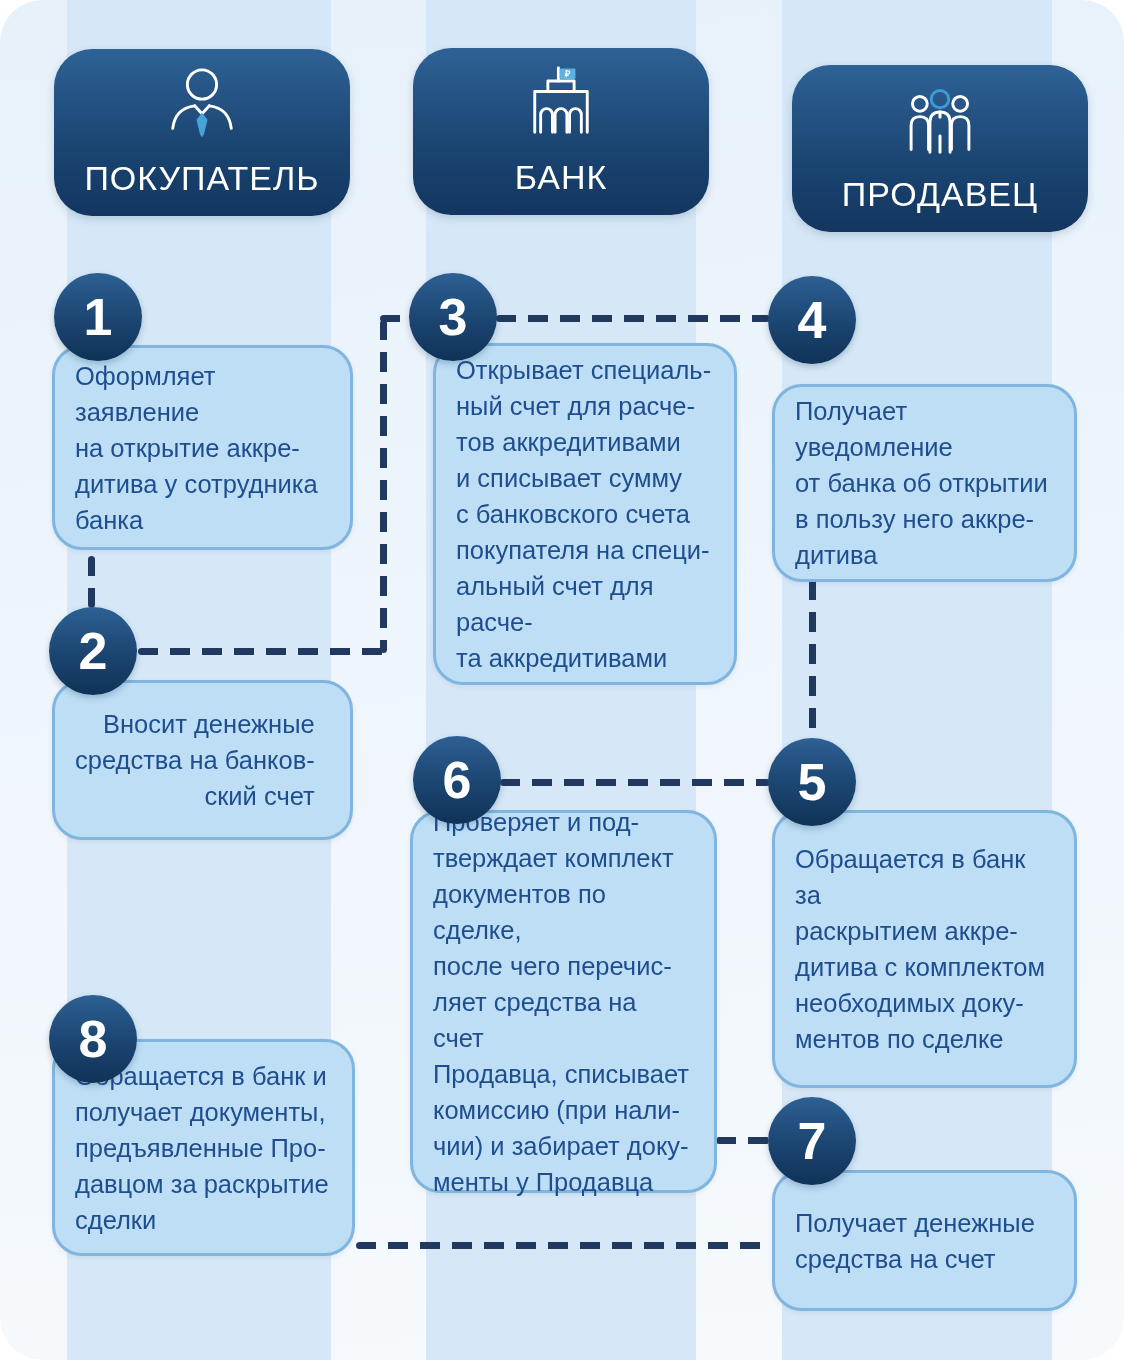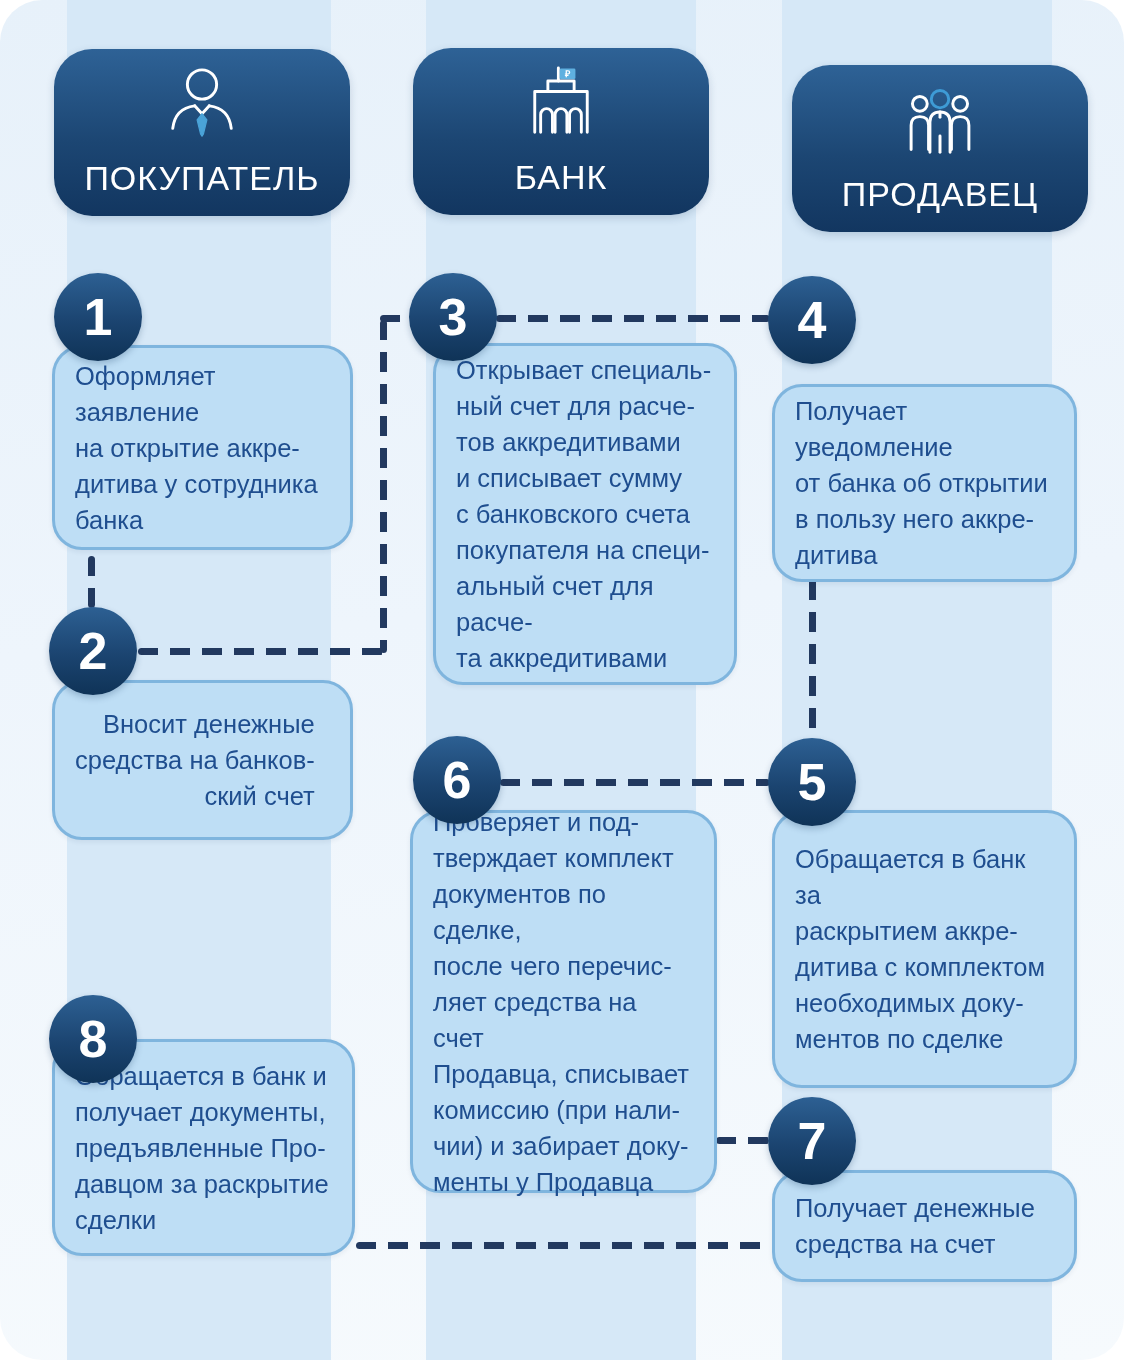--- a/index.html
+++ b/index.html
@@ -170,21 +170,21 @@
 документов по сделке,
 после чего перечис-
 ляет средства на счет
 Продавца, списывает
 комиссию (при нали-
 чии) и забирает доку-
 менты у Продавца</p>
   </div>
 
   <div class="num" style="left:768px;top:1097px;">7</div>
-  <div class="box" style="left:772px;top:1170px;width:305px;height:112px;">
+  <div class="box" style="left:772px;top:1170px;width:305px;height:141px;">
     <p>Получает денежные
 средства на счет</p>
   </div>
 
   <div class="num" style="left:49px;top:995px;">8</div>
   <div class="box" style="left:52px;top:1039px;width:303px;height:217px;">
     <p>Обращается в банк и
 получает документы,
 предъявленные Про-
 давцом за раскрытие

